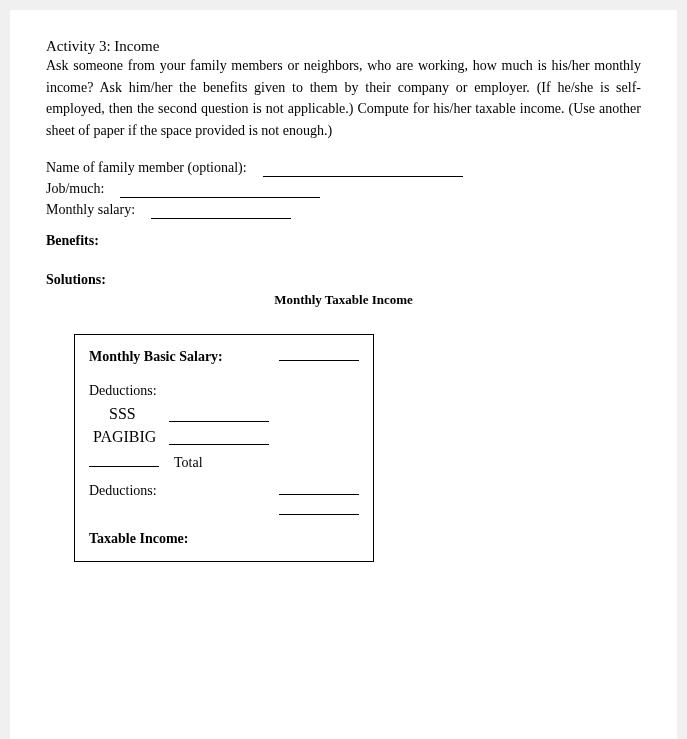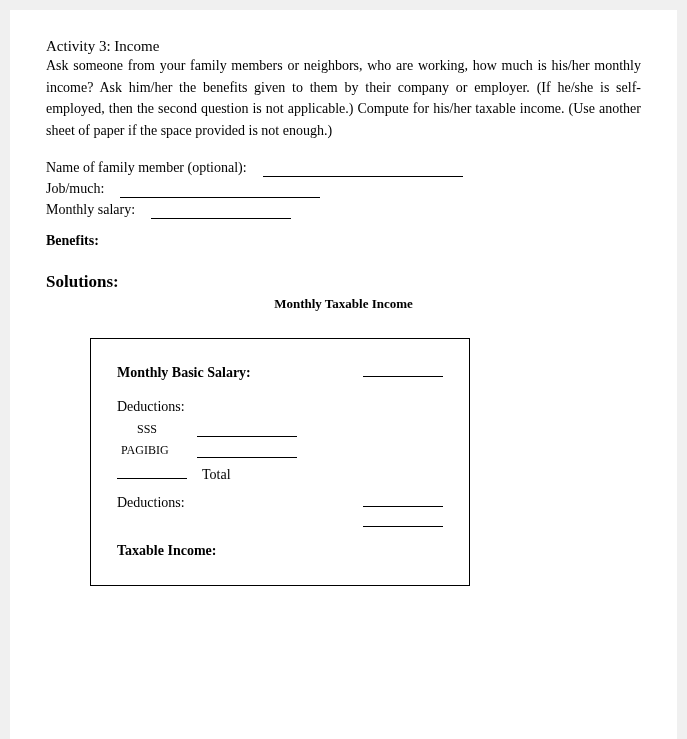--- a/index.html
+++ b/index.html
@@ -59,37 +59,37 @@
 
     .section-label {
       font-weight: bold;
       font-size: 14px;
       margin-top: 14px;
       margin-bottom: 10px;
     }
 
     .solutions-label {
       font-weight: bold;
-      font-size: 17px;
+      font-size: 14px;
       margin-top: 23px;
       margin-bottom: 4px;
     }
 
     .table-title {
       font-weight: bold;
       font-size: 13px;
       text-align: center;
       margin-bottom: 16px;
     }
 
     .income-table {
       border: 1.5px solid #000;
-      width: 380px;
-      margin-left: 44px;
-      padding: 12px;
+      width: 300px;
+      margin-left: 28px;
+      padding: 0;
     }
 
     .income-table-inner {
       padding: 10px 14px 14px 14px;
     }
 
     .row-monthly-basic {
       display: flex;
       justify-content: space-between;
       align-items: baseline;
@@ -108,23 +108,23 @@
       display: inline-block;
     }
 
     .deductions-title {
       font-size: 14px;
       margin-bottom: 6px;
     }
 
     .deduction-row {
       display: flex;
-      align-items: flex-end;
+      align-items: center;
       margin-bottom: 5px;
-      font-size: 12px;
+      font-size: 16px;
     }
 
     .deduction-label {
       min-width: 80px;
     }
 
     .deduction-amount {
       border-bottom: 1px solid #000;
       min-width: 100px;
       height: 16px;

